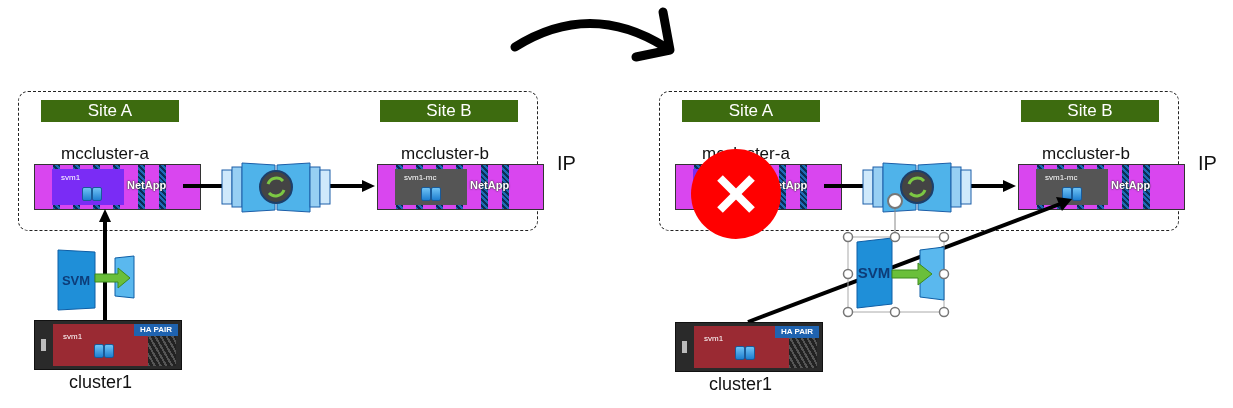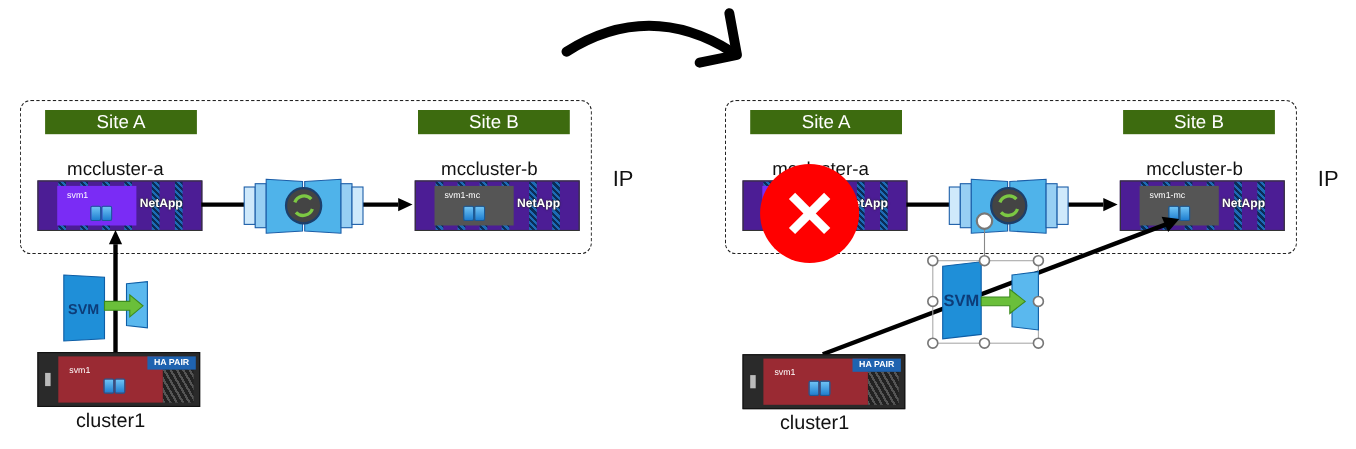--- a/index.html
+++ b/index.html
@@ -1,21 +1,21 @@
 <!DOCTYPE html>
 <html><head>
   <meta charset="utf-8">
   <style>
     html, body { margin: 0; padding: 0; background: #ffffff; }
     body { width: 1233px; height: 408px; position: relative; overflow: hidden; font-family: "Liberation Sans", sans-serif; }
     .panel-box { position: absolute; border: 1.5px dashed #222; border-radius: 10px; }
     .site-label { position: absolute; background: #3d6b0f; color: #fff; font-size: 17px; text-align: center; line-height: 22px; height: 22px; }
     .cluster-name { position: absolute; font-size: 17px; color: #111; white-space: nowrap; }
     .ip-label { position: absolute; font-size: 20px; color: #111; }
-    .chassis { position: absolute; width: 148px; height: 44px; background: #4c1d95; border: 1.5px solid #333; overflow: hidden; }
+    .chassis { position: absolute; width: 148px; height: 44px; background: #d946ef; border: 1.5px solid #333; overflow: hidden; padding-left: 17px; }
     .stripe { position: absolute; top: 0; width: 7px; height: 44px; background: repeating-linear-gradient(45deg, #1d6bb5 0 2px, #0b2d57 2px 4px); }
     .netapp { position: absolute; top: 14px; left: 92px; font-size: 11px; font-weight: bold; color: #fff; text-shadow: 0 0 2px #333, 0 0 1px #000; }
     .svm-block { position: absolute; left: 17px; top: 4px; width: 72px; height: 36px; }
     .svm-block .svm-text { position: absolute; left: 9px; top: 4px; font-size: 8px; color: #fff; }
     .db { position: absolute; width: 8px; height: 12px; border-radius: 2px; background: linear-gradient(#6fc3f5, #1f7fd0); border: 1px solid #1a5a98; }
     .ha-unit { position: absolute; width: 146px; height: 48px; background: #2a2a2a; border: 1px solid #111; }
     .ha-red { position: absolute; left: 18px; top: 3px; width: 95px; height: 42px; background: #9a2a33; }
     .ha-red .svm-text { position: absolute; left: 10px; top: 8px; font-size: 8px; color: #fff; }
     .ha-badge { position: absolute; left: 99px; top: 3px; width: 44px; height: 12px; background: #1f63b0; color: #fff; font-size: 8px; font-weight: bold; text-align: center; line-height: 12px; }
     .mesh { position: absolute; left: 113px; top: 15px; width: 28px; height: 30px; background: repeating-linear-gradient(60deg, #555 0 2px, #222 2px 5px); }

